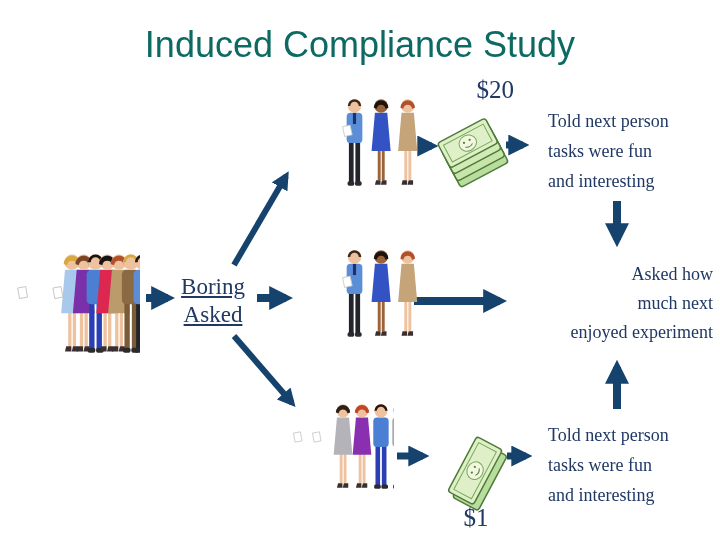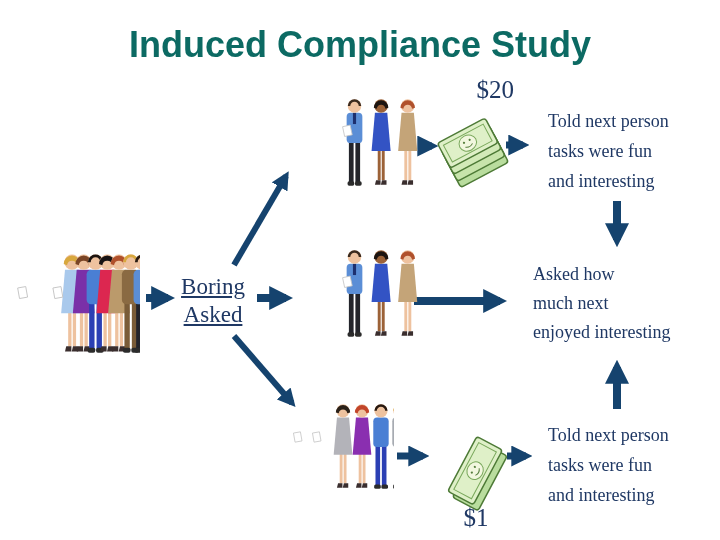--- a/index.html
+++ b/index.html
@@ -4,30 +4,30 @@
 <style>
   * { margin:0; padding:0; box-sizing:border-box; }
   html,body { background:#fff; }
   .slide {
     position:relative; width:720px; height:540px; background:#ffffff;
     overflow:hidden; font-family:"Liberation Sans", sans-serif;
   }
   .abs { position:absolute; }
   .title {
     left:0; top:24px; width:720px; text-align:center;
-    font-size:36px; font-weight:bold; color:#0c6a63;
+    font-size:36px; font-weight:normal; color:#0c6a63;
     font-family:"Liberation Sans", sans-serif;
   }
   .serif { font-family:"Liberation Serif","DejaVu Serif",serif; color:#1f3864; }
   .flow-text { font-size:18px; line-height:30px; }
   .boring { left:168px; top:273px; width:90px; text-align:center; font-size:23px; line-height:28px;text-decoration:underline; }
   .label20 { left:430px; top:76px;  width:84px; text-align:right; font-size:25px; }
   .label1  { left:440px; top:504px; width:72px; text-align:center; font-size:25px; }
   .outcome-top    { left:548px; top:106px; }
-  .outcome-middle { left:533px; top:260px; width:180px; text-align:left; line-height:29px; }
+  .outcome-middle { left:533px; top:260px; width:180px; text-align:right; line-height:29px; }
   .outcome-bottom { left:548px; top:420px; }
   .arrow-layer { left:0; top:0; }
   svg { display:block; }
 </style>
 </head>
 <body>
 
 <div class="slide">
 
   <svg width="0" height="0" style="position:absolute" aria-hidden="true">
@@ -156,21 +156,21 @@
 
   <div class="abs serif flow-text outcome-top">
     <div>Told next person</div>
     <div>tasks were fun</div>
     <div>and interesting</div>
   </div>
 
   <div class="abs serif flow-text outcome-middle">
     <div>Asked how</div>
     <div>much next</div>
-    <div>enjoyed interesting</div>
+    <div>enjoyed experiment</div>
   </div>
 
   <div class="abs serif flow-text outcome-bottom">
     <div>Told next person</div>
     <div>tasks were fun</div>
     <div>and interesting</div>
   </div>
 
 </div>
 

